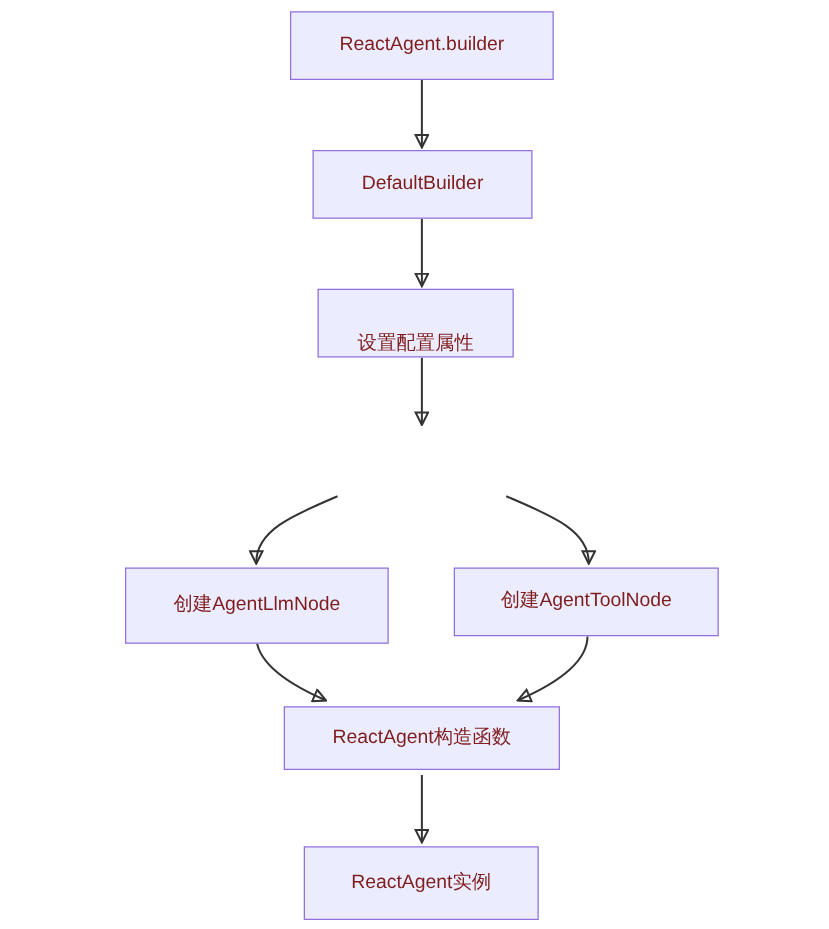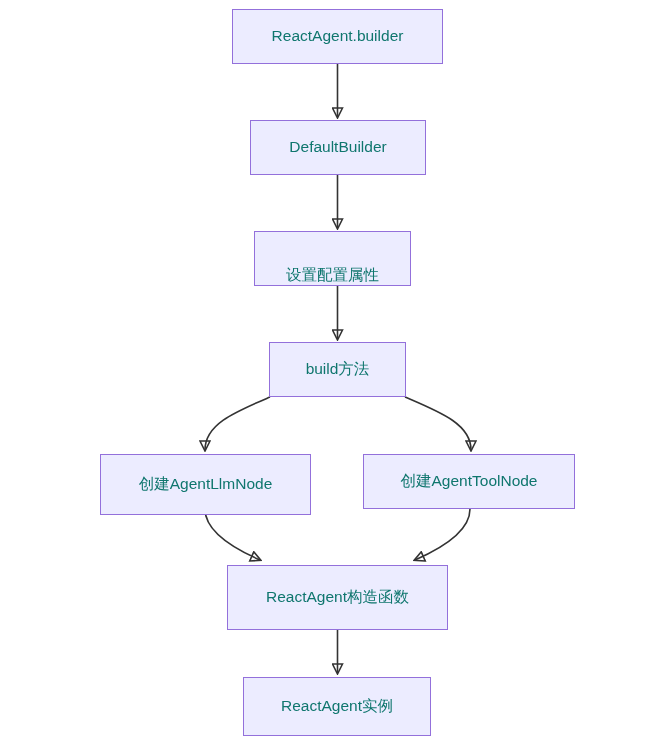--- a/index.html
+++ b/index.html
@@ -25,37 +25,37 @@
   .edges-layer path, .edges-layer line {
     fill: none;
     stroke: #333333;
     stroke-width: 1.6px;
   }
   .node {
     position: absolute;
     box-sizing: border-box;
     background: #ECECFF;
     border: 1px solid #9370DB;
-    color: #0f766e;
+    color: #7f1d1d;
     font-size: 15.5px;
     display: flex;
     align-items: center;
     justify-content: center;
     text-align: center;
     white-space: nowrap;
     line-height: 1.2;
   }
   
   .n1 { left: 232px; top:   9px; width: 211px; height: 55px; }
   .n2 { left: 250px; top: 120px; width: 176px; height: 55px; align-items: center; }
   .n3 { left: 254px; top: 231px; width: 157px; height: 55px; align-items: flex-end; }
   .n4 { left: 269px; top: 342px; width: 137px; height: 55px; }
   .n5 { left: 100px; top: 454px; width: 211px; height: 61px; }
   .n6 { left: 363px; top: 454px; width: 212px; height: 55px; }
-  .n7 { left: 227px; top: 565px; width: 221px; height: 65px; }
+  .n7 { left: 227px; top: 565px; width: 221px; height: 51px; }
   .n8 { left: 243px; top: 677px; width: 188px; height: 59px; }
 </style>
 </head>
 <body>
 
 <div class="canvas">
 
   <svg class="edges-layer" width="663" height="743" viewBox="0 0 663 743" xmlns="http://www.w3.org/2000/svg">
     <defs>
       <marker id="arrow" viewBox="0 0 12 12" refX="10" refY="6" markerWidth="12" markerHeight="12" markerUnits="userSpaceOnUse" orient="auto">
@@ -74,23 +74,20 @@
 
   <div class="node n1">
     <span>ReactAgent.builder</span>
   </div>
   <div class="node n2">
     <span>DefaultBuilder</span>
   </div>
   <div class="node n3">
     <span>设置配置属性</span>
   </div>
-  <div class="node n4">
-    <span>build方法</span>
-  </div>
   <div class="node n5">
     <span>创建AgentLlmNode</span>
   </div>
   <div class="node n6">
     <span>创建AgentToolNode</span>
   </div>
   <div class="node n7">
     <span>ReactAgent构造函数</span>
   </div>
   <div class="node n8">

